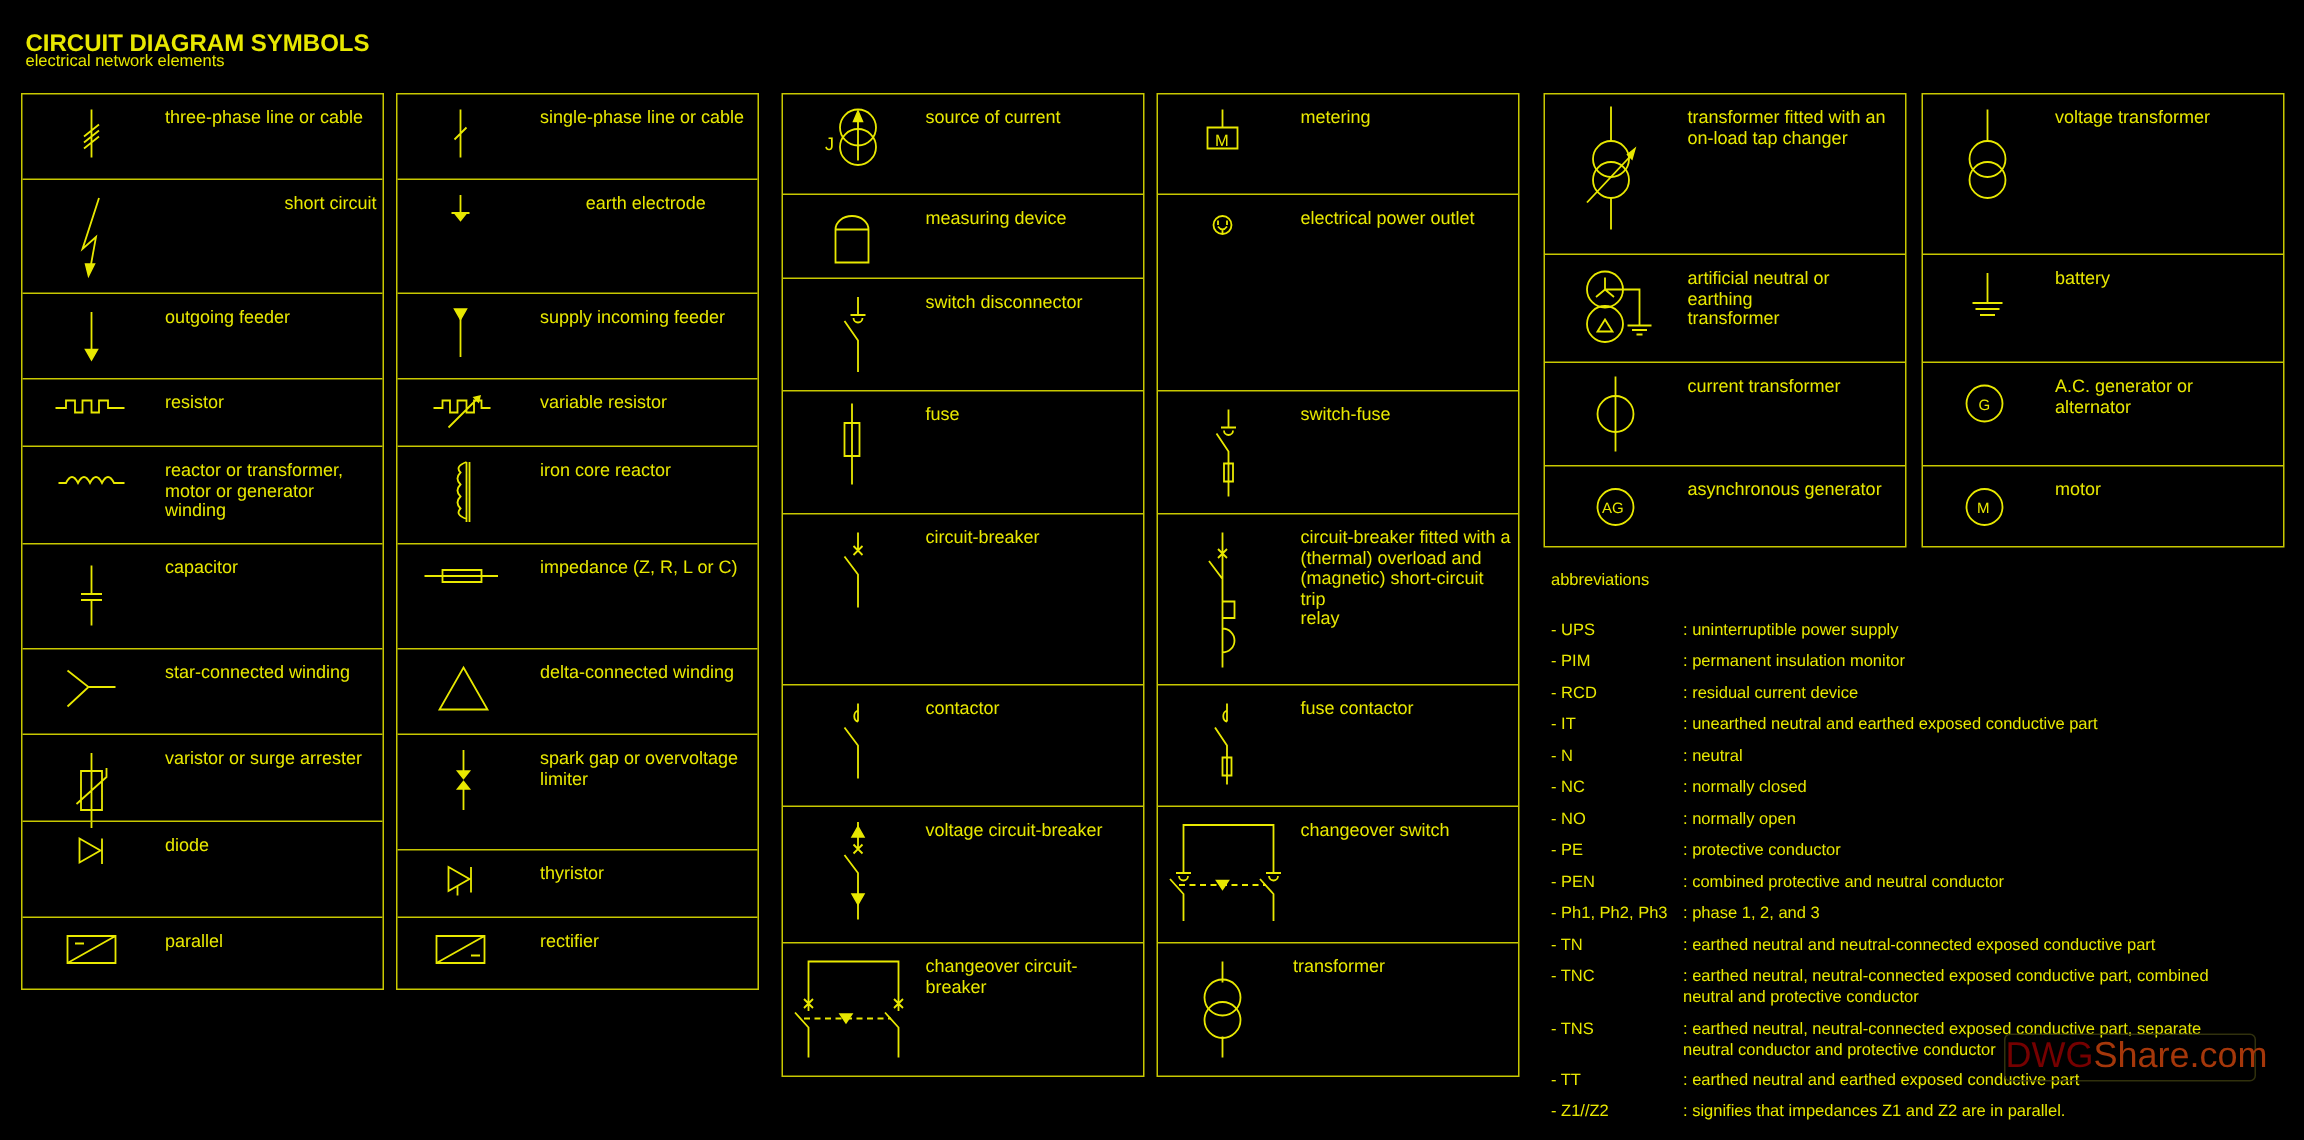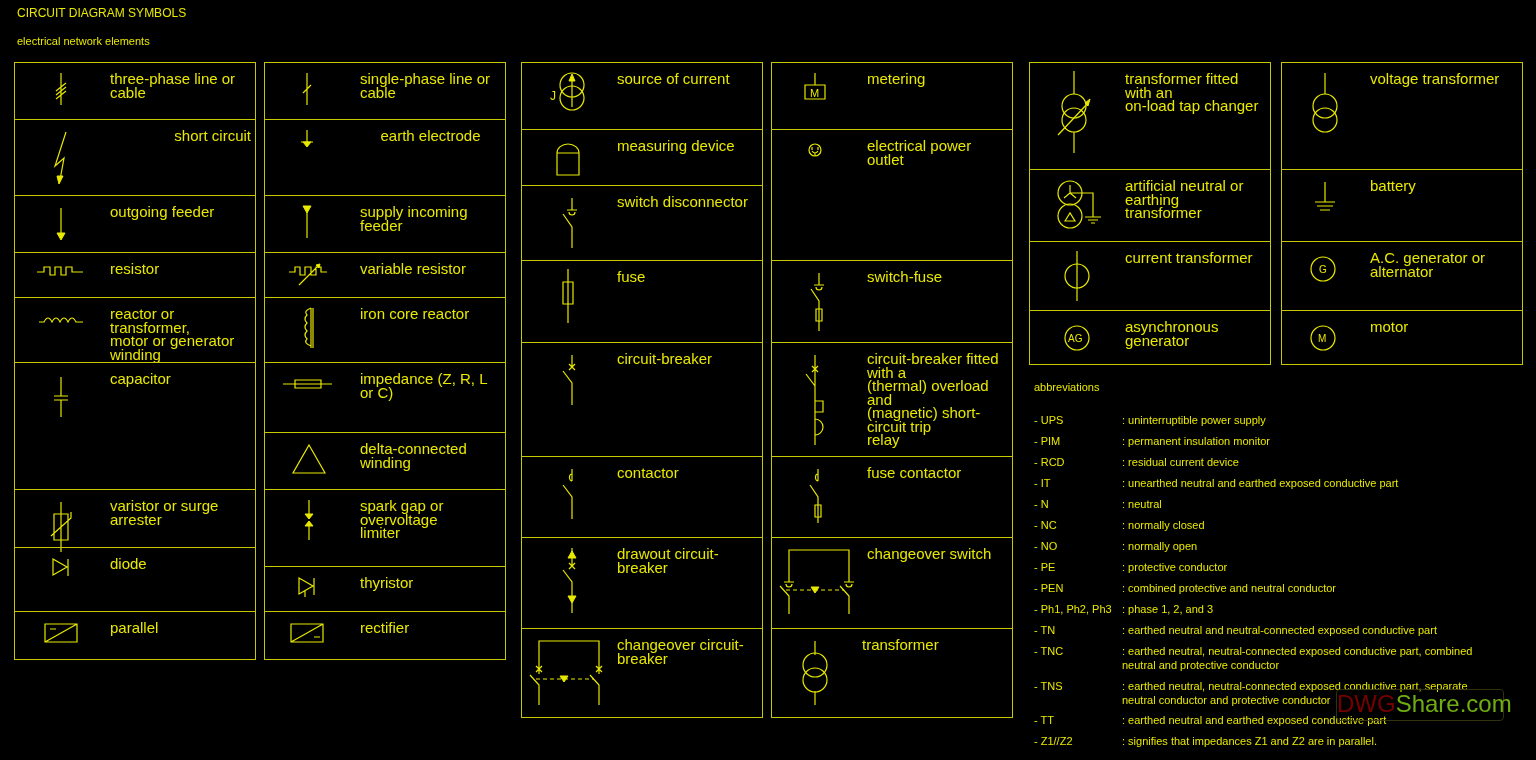--- a/index.html
+++ b/index.html
@@ -1,37 +1,37 @@
 <!DOCTYPE html>
 <html><head>
 <meta charset="utf-8">
 <style>
   html, body { margin:0; padding:0; background:#000; }
   body { width:1536px; height:760px; position:relative; overflow:hidden;
          font-family:"Liberation Sans", sans-serif; color:#e8e800; }
-  .title { position:absolute; left:17px; top:6px; font-size:12px; }
+  .title { position:absolute; left:17px; top:21px; font-size:16px;font-weight:bold; }
   .subtitle { position:absolute; left:17px; top:35px; font-size:11px; }
   .table { position:absolute; border:1px solid #c8c800; box-sizing:border-box; }
   .row { position:absolute; left:0; right:0; border-top:1px solid #c8c800; box-sizing:border-box; }
   .row.first { border-top:none; }
   .sym { position:absolute; left:0; top:0; width:92px; height:100%; }
   .sym svg { position:absolute; left:0; top:0; overflow:visible; }
-  .lbl { position:absolute; left:95px; top:9px; right:4px; font-size:15px; line-height:13.5px; white-space:pre-line; }
+  .lbl { position:absolute; left:95px; top:9px; right:4px; font-size:12px; line-height:13.5px; white-space:pre-line; }
   svg .s { stroke:#e8e800; stroke-width:1.2; fill:none; }
   svg .f { fill:#e8e800; stroke:#e8e800; stroke-width:1; }
   svg text { fill:#e8e800; font-family:"Liberation Sans", sans-serif; }
   .abbr-title { position:absolute; left:1034px; top:381px; font-size:11px; }
   .abbr { position:absolute; left:1034px; font-size:11px; line-height:13.5px; }
   .abbr .k { position:absolute; left:0; top:0; white-space:nowrap; }
   .abbr .v { position:absolute; left:88px; top:0; width:380px; white-space:pre-line; }
   .watermark { position:absolute; left:1336px; top:689px; width:166px; height:30px;
                border:1px solid #3a3a10; border-radius:4px; font-size:24px; line-height:28px;
                text-align:center; opacity:0.85; }
   .watermark .a { color:#8b0000; }
-  .watermark .b { color:#84cc16; }
+  .watermark .b { color:#c2410c; }
 </style>
 </head>
 <body>
 
 <div class="title">CIRCUIT DIAGRAM SYMBOLS</div>
 <div class="subtitle">electrical network elements</div>
 
 <div class="table" style="left:14px;top:62px;width:242px;height:598px;">
   <div class="row first" style="top:0;height:56px;">
     <div class="sym">
@@ -76,20 +76,28 @@
     <div class="lbl">reactor or transformer,
 motor or generator winding</div>
   </div>
   <div class="row" style="top:299px;height:70px;">
     <div class="sym">
         <svg width="92" height="70">
           <path class="s" d="M46 14 V33 M39 33 H53 M39 37 H53 M46 37 V54"></path>
         </svg>
       </div>
     <div class="lbl">capacitor</div>
+  </div>
+  <div class="row" style="top:369px;height:57px;">
+    <div class="sym">
+        <svg width="92" height="57">
+          <path class="s" d="M30 14 L44 25 L30 38 M44 25 H62"></path>
+        </svg>
+      </div>
+    <div class="lbl">star-connected winding</div>
   </div>
   <div class="row" style="top:426px;height:77px;">
     <div class="sym">
         <svg width="92" height="77">
           <path class="s" d="M46 12 V62 M39 24 H53 V50 H39 Z M36 46 L56 28 V22"></path>
         </svg>
       </div>
     <div class="lbl">varistor or surge arrester</div>
   </div>
   <div class="row" style="top:484px;height:45px;">
@@ -251,21 +259,21 @@
       </div>
     <div class="lbl">contactor</div>
   </div>
   <div class="row" style="top:474px;height:91px;">
     <div class="sym">
         <svg width="92" height="91">
           <path class="s" d="M50 10 V28 M47 25 L53 31 M53 25 L47 31 M41 32 L50 44 V75"></path>
           <path class="f" d="M46 20 L54 20 L50 13 Z M46 58 L54 58 L50 65 Z"></path>
         </svg>
       </div>
-    <div class="lbl">drawout circuit-breaker</div>
+    <div class="lbl">voltage circuit-breaker</div>
   </div>
   <div class="row" style="top:565px;height:91px;">
     <div class="sym">
         <svg width="92" height="91">
           <path class="s" d="M17 45 V12 H77 V45 M14 37 L20 43 M20 37 L14 43 M74 37 L80 43 M80 37 L74 43 M8 46 L17 56 V76 M68 46 L77 56 V76"></path>
           <path class="s" stroke-dasharray="4 3" d="M14 50 H72"></path>
           <path class="f" d="M38 47 L46 47 L42 53 Z"></path>
         </svg>
       </div>
     <div class="lbl">changeover circuit-breaker</div>

